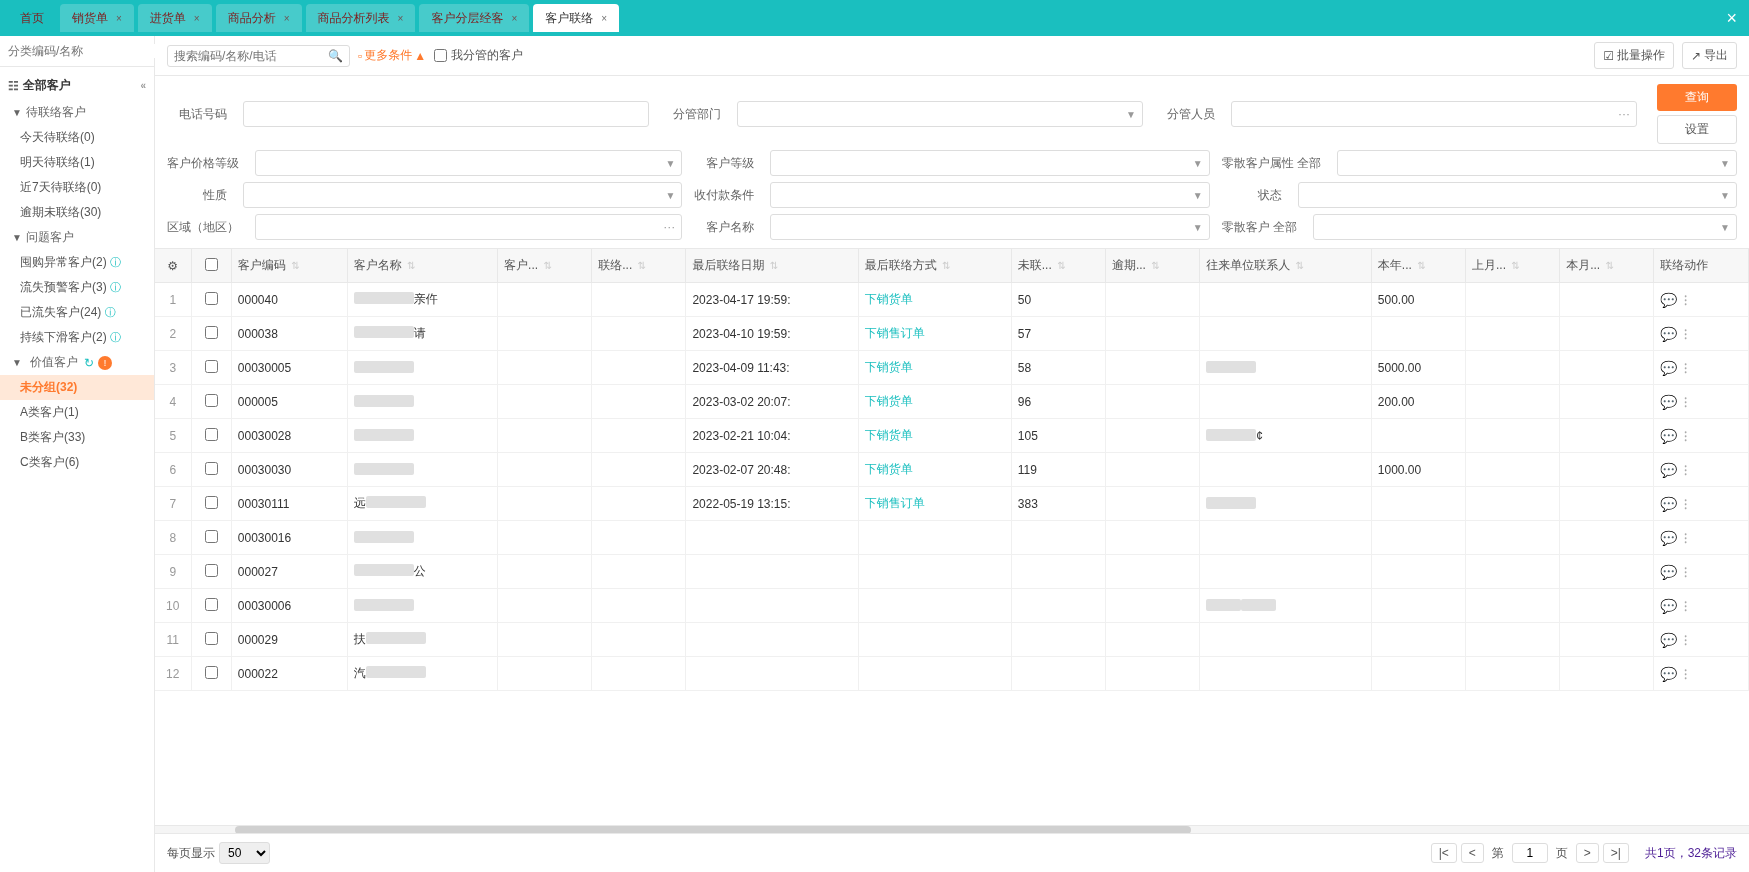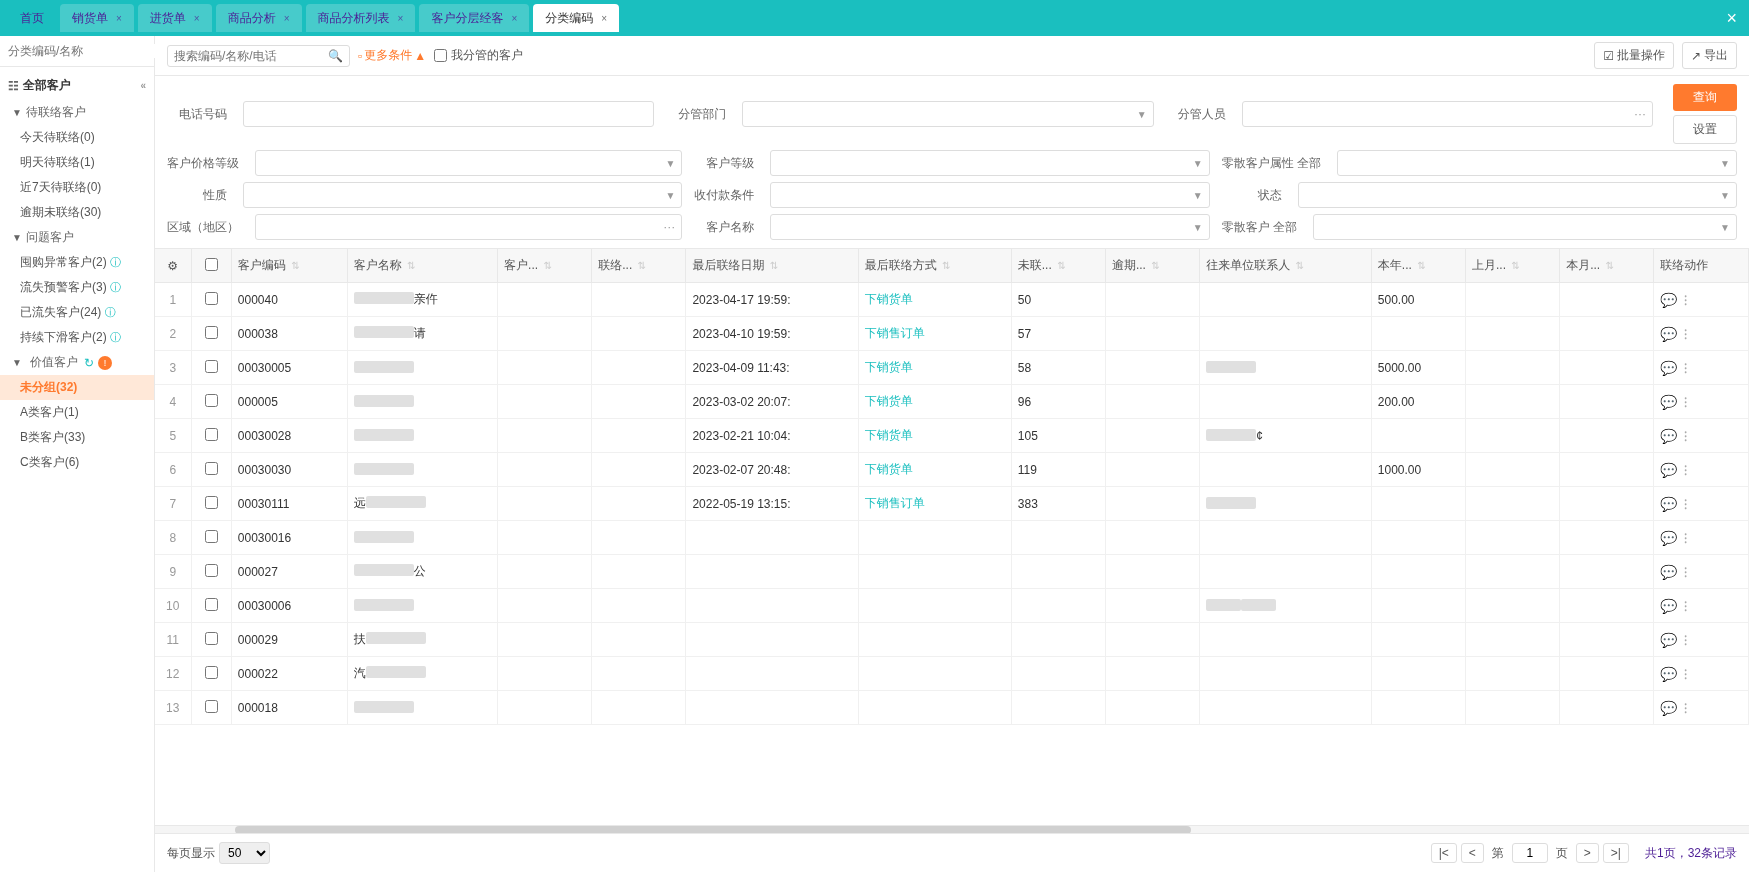--- a/index.html
+++ b/index.html
@@ -13,21 +13,21 @@
       height: 36px;
       padding: 0 8px;
       gap: 4px;
     }
     .nav-tab {
       display: flex;
       align-items: center;
       padding: 0 12px;
       height: 28px;
       border-radius: 4px 4px 0 0;
-      color: #4c1d95;
+      color: #7f1d1d;
       cursor: pointer;
       font-size: 12px;
       gap: 4px;
       white-space: nowrap;
     }
     .nav-tab.home { background: transparent; }
     .nav-tab.active { background: #fff; color: #333; }
     .nav-tab:not(.home):not(.active) { background: rgba(255,255,255,0.2); }
     .nav-tab .close { font-size: 10px; opacity: 0.7; margin-left: 4px; cursor: pointer; }
     .nav-spacer { flex: 1; }
@@ -221,21 +221,21 @@
     .filter-actions {
       display: flex;
       flex-direction: column;
       gap: 4px;
       margin-left: 8px;
     }
     .btn-query {
       background: #ff7a2e;
       color: #fff;
       border: none;
-      padding: 5px 20px;
+      padding: 5px 28px;
       border-radius: 3px;
       cursor: pointer;
       font-size: 12px;
     }
     .btn-reset {
       background: #fff;
       color: #555;
       border: 1px solid #ddd;
       padding: 5px 16px;
       border-radius: 3px;
@@ -362,21 +362,21 @@
   </div>
   <div class="nav-tab">
     <span>商品分析列表</span>
     <span class="close">×</span>
   </div>
   <div class="nav-tab">
     <span>客户分层经客</span>
     <span class="close">×</span>
   </div>
   <div class="nav-tab active">
-    <span>分类编码</span>
+    <span>客户联络</span>
     <span class="close">×</span>
   </div>
   <div class="nav-spacer"></div>
   <div class="nav-close-btn">×</div>
 </div>
 
 <div class="main-layout">
 
   <div class="sidebar">
     <div class="sidebar-search">
@@ -828,42 +828,20 @@
               <td></td>
               <td></td>
               <td></td>
               <td>
                 <div class="action-icons">
     <span class="action-icon" title="联络">💬</span>
     <span class="action-icon" title="更多">⁝</span>
   </div>
               </td>
             </tr>
-            <tr>
-              <td>13</td>
-              <td class="td-checkbox"><input type="checkbox" style=""></td>
-              <td>000018</td>
-              <td><span class="blurred" style="width: 60px;">██████</span></td>
-              <td></td>
-              <td></td>
-              <td></td>
-              <td></td>
-              <td></td>
-              <td></td>
-              <td></td>
-              <td></td>
-              <td></td>
-              <td></td>
-              <td>
-                <div class="action-icons">
-    <span class="action-icon" title="联络">💬</span>
-    <span class="action-icon" title="更多">⁝</span>
-  </div>
-              </td>
-            </tr>
           </tbody>
       </table>
     </div>
 
     <div style="height:8px;background:#f5f5f5;border-top:1px solid #e8e8e8;">
       <div style="width:60%;height:8px;background:#d0d0d0;border-radius:4px;margin-left:5%;"></div>
     </div>
 
     <div class="pagination-bar">
       <div class="page-size">

